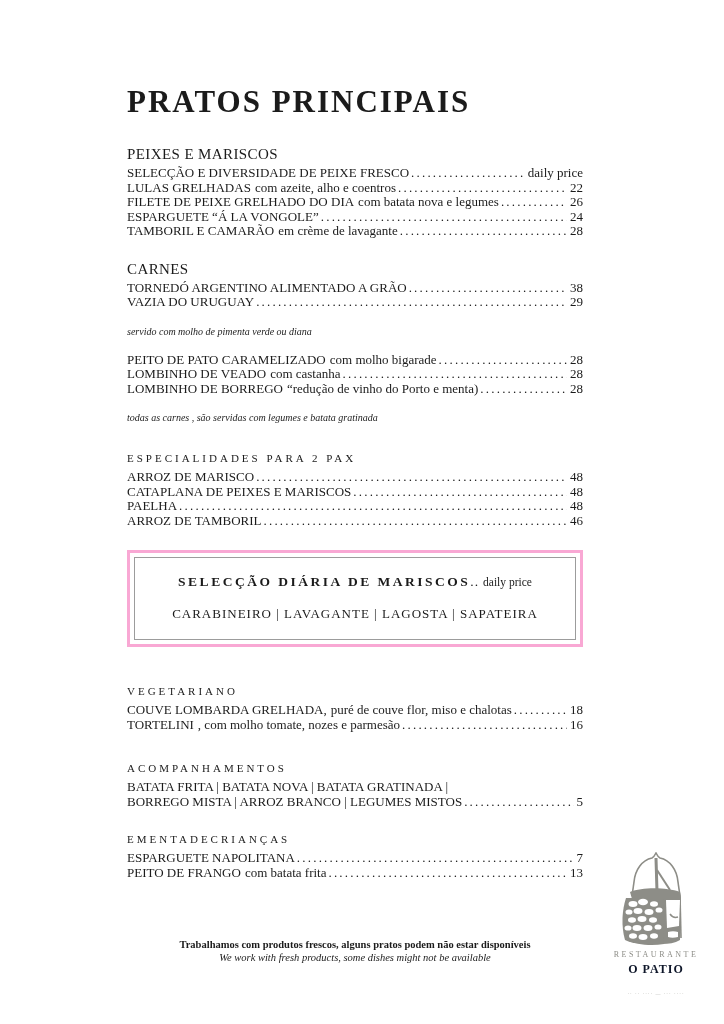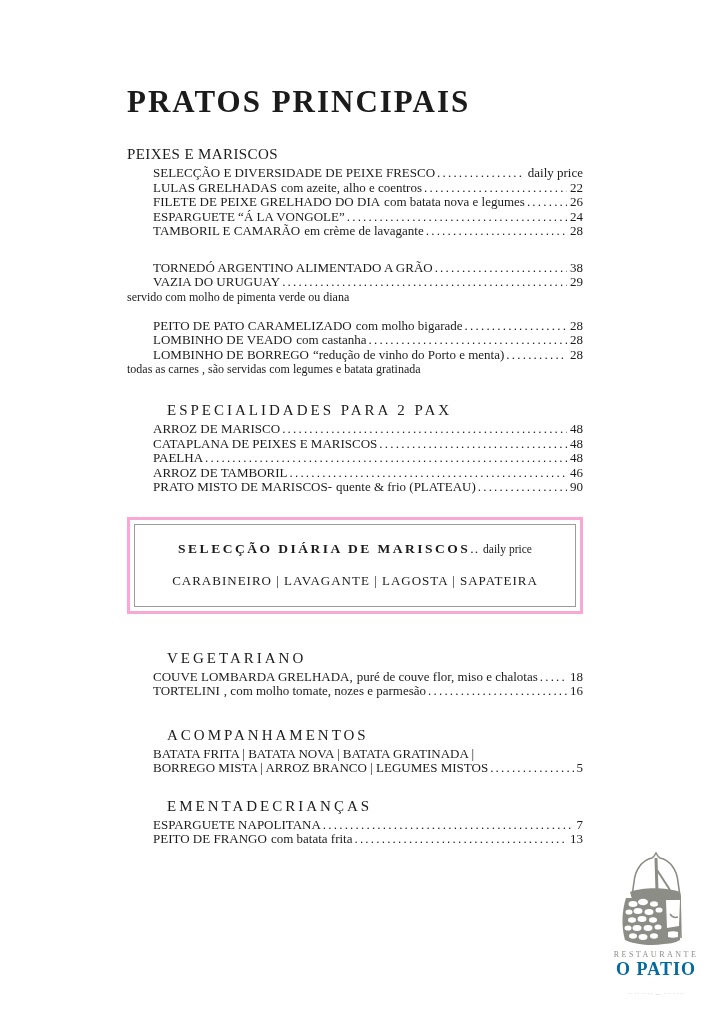--- a/index.html
+++ b/index.html
@@ -13,45 +13,45 @@
   }
   .content{position:absolute;left:127px;top:86px;width:456px;}
 
   .title{
     font-size:31px;font-weight:bold;letter-spacing:2px;
     line-height:31px;margin:0;white-space:nowrap;
   }
 
   h2{margin:0;padding:0;font-weight:normal;line-height:17px;}
   .h-plain{font-size:15px;letter-spacing:0.4px;}
-  .h-spaced{font-size:15px;letter-spacing:3px;margin-left:40px;}
+  .h-spaced{font-size:11px;letter-spacing:3px;}
 
   .sec-peixes{margin-top:29px;}
   .sec-carnes{margin-top:22px;}
   .sec-especial{margin-top:26px;}
   .box-wrap{margin-top:22px;}
   .sec-vege{margin-top:36px;}
   .sec-acomp{margin-top:28px;}
   .sec-crian{margin-top:22px;}
 
   .items{margin-top:3px;}
   .item{
     display:flex;align-items:baseline;
     font-size:13px;line-height:14.5px;white-space:nowrap;
   }
-  .nm{white-space:nowrap;margin-left:26px;}
+  .nm{white-space:nowrap;}
   .ds{white-space:nowrap;margin-left:4px;}
   .ds:empty{margin-left:0;}
   .lead{flex:1 1 20px;overflow:hidden;min-width:8px;margin:0 3px 0 2px;}
   .lead::after{
     content:"..........................................................................................................................................";
     letter-spacing:2.2px;font-size:13px;
   }
   .pr{white-space:nowrap;text-align:right;}
-  .note{font-size:12px;line-height:13px;margin-top:1px;}
+  .note{font-style:italic;font-size:10px;line-height:13px;margin-top:15px;}
   .grp2{margin-top:15px;}
 
   
   .specials-box{
     border:3px solid #f9a8d4;
     padding:4px;
   }
   .specials-inner{
     border:1px solid #9c9c9c;
     text-align:center;
@@ -71,22 +71,22 @@
   .logo{
     position:absolute;left:600px;top:852px;width:112px;
     text-align:center;color:#8d8d87;
   }
   .logo-art{display:block;margin:0 auto;}
   .logo-restaurante{
     font-size:8px;letter-spacing:2.5px;line-height:10px;margin-top:4px;
     color:#8d8d87;white-space:nowrap;
   }
   .logo-name{
-    font-size:18px;font-weight:bold;letter-spacing:1px;line-height:19px;
-    color:#0369a1;white-space:nowrap;
+    font-size:12px;font-weight:bold;letter-spacing:1px;line-height:19px;
+    color:#0f172a;white-space:nowrap;
   }
   .logo-tagline{height:6px;margin-top:2px;}
   .logo-tagline::after{
     content:"·· ·· ····   —   ··· ····";
     font-size:5px;letter-spacing:1px;color:#a0a09a;
   }
 </style>
 </head>
 <body>
 
@@ -125,20 +125,21 @@
         <div class="item">
             <span class="nm">TAMBORIL E CAMARÃO</span>
             <span class="ds">em crème de lavagante</span>
             <span class="lead"></span>
             <span class="pr">28</span>
           </div>
       </div>
     </section>
 
     <section class="sec-carnes">
+      <h2 class="h-plain">CARNES</h2>
       <div class="items">
         <div class="item">
             <span class="nm">TORNEDÓ ARGENTINO ALIMENTADO A GRÃO</span>
             <span class="ds"></span>
             <span class="lead"></span>
             <span class="pr">38</span>
           </div>
         <div class="item">
             <span class="nm">VAZIA DO URUGUAY</span>
             <span class="ds"></span>
@@ -190,26 +191,20 @@
             <span class="ds"></span>
             <span class="lead"></span>
             <span class="pr">48</span>
           </div>
         <div class="item">
             <span class="nm">ARROZ DE TAMBORIL</span>
             <span class="ds"></span>
             <span class="lead"></span>
             <span class="pr">46</span>
           </div>
-        <div class="item">
-            <span class="nm">PRATO MISTO DE MARISCOS-</span>
-            <span class="ds">quente &amp; frio (PLATEAU)</span>
-            <span class="lead"></span>
-            <span class="pr">90</span>
-          </div>
       </div>
     </section>
 
     <div class="box-wrap">
       <div class="specials-box">
         <div class="specials-inner">
           <div class="sp-heading"><span class="sp-title">SELECÇÃO DIÁRIA DE MARISCOS</span><span class="sp-dots">..</span><span class="sp-price">daily price</span></div>
           <div class="sp-line">CARABINEIRO | LAVAGANTE | LAGOSTA | SAPATEIRA</div>
         </div>
       </div>
@@ -258,20 +253,24 @@
           </div>
         <div class="item">
             <span class="nm">PEITO DE FRANGO</span>
             <span class="ds">com batata frita</span>
             <span class="lead"></span>
             <span class="pr">13</span>
           </div>
       </div>
     </section>
 
+    <div class="footer">
+      <div class="footer-pt">Trabalhamos com produtos frescos, alguns pratos podem não estar disponíveis</div>
+      <div class="footer-en">We work with fresh products, some dishes might not be available</div>
+    </div>
 
   </div>
 
   <div class="logo">
     <svg class="logo-art" width="96" height="94" viewBox="0 0 96 94">
       <g fill="none" stroke="#8d8d87" stroke-width="2">
         <path d="M26 30 C27 18 34 8 44 6 C46 5 47 3 48 1 C49 3 50 5 52 6 C62 8 69 18 70 30" stroke-width="1.6"></path>
         <path d="M26 30 L24 44" stroke-width="1.6"></path>
         <path d="M70 30 L72 44" stroke-width="1.6"></path>
         <path d="M48 6 L49 40" stroke-width="3"></path>

